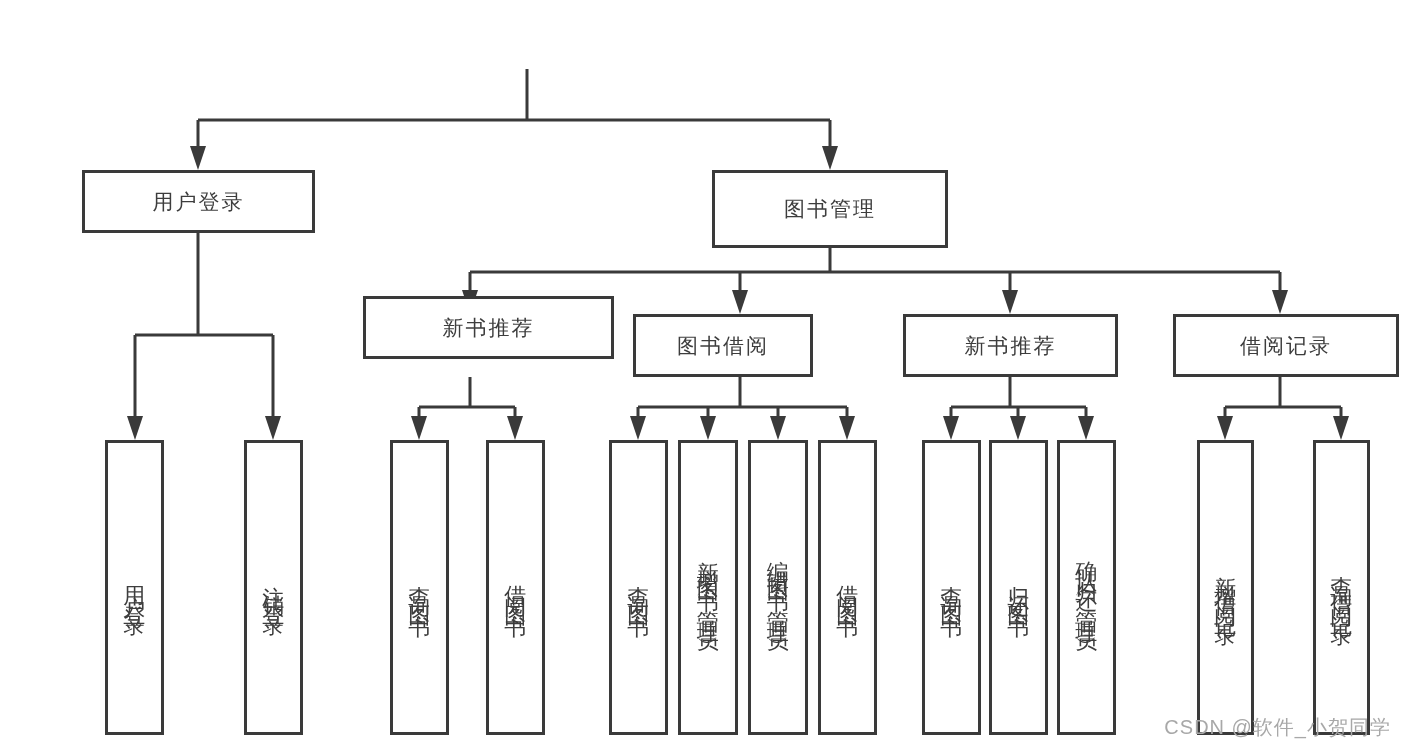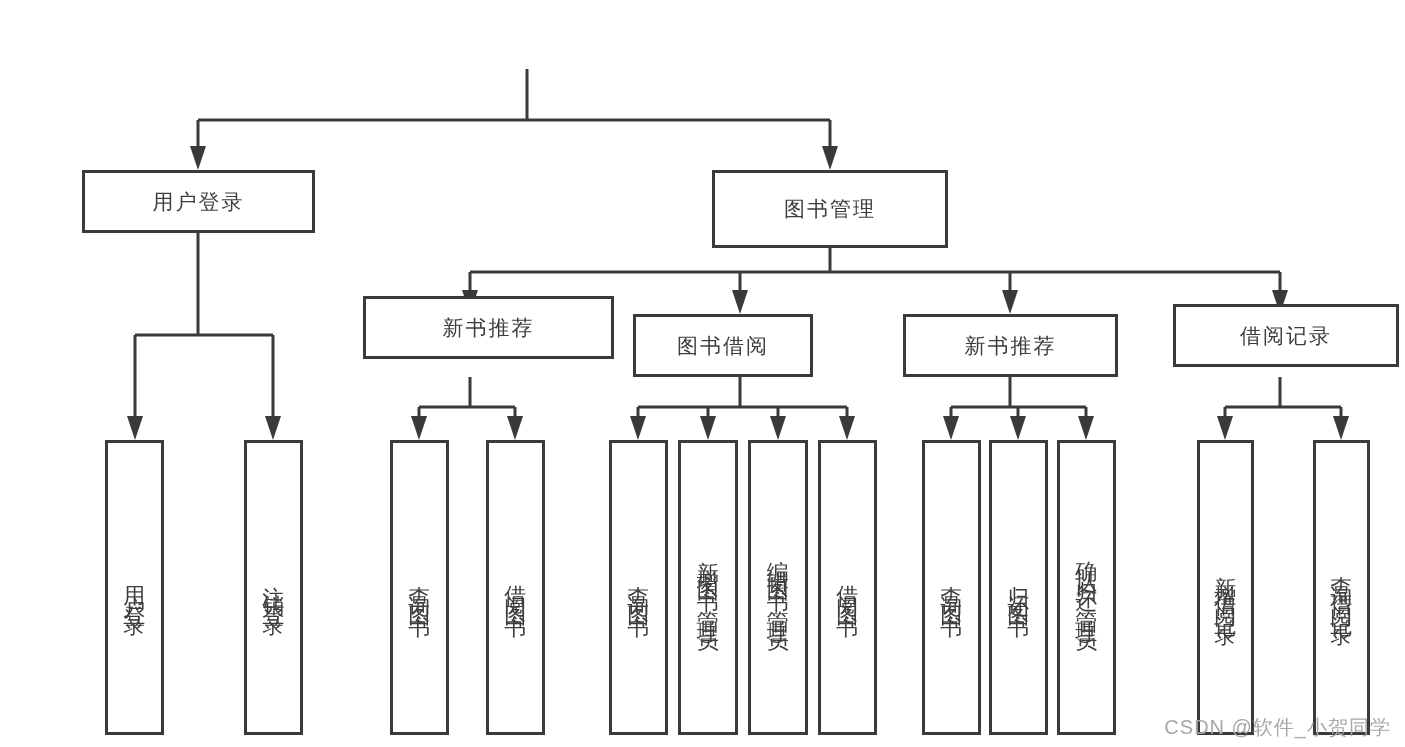--- a/index.html
+++ b/index.html
@@ -102,21 +102,21 @@
 
   <div class="node h" style="left:363px;top:296px;width:251px;height:63px">
     <span>新书推荐</span>
   </div>
   <div class="node h" style="left:633px;top:314px;width:180px;height:63px">
     <span>图书借阅</span>
   </div>
   <div class="node h" style="left:903px;top:314px;width:215px;height:63px">
     <span>新书推荐</span>
   </div>
-  <div class="node h" style="left:1173px;top:304px;width:226px;height:63px">
+  <div class="node h" style="left:1173px;top:314px;width:226px;height:63px">
     <span>借阅记录</span>
   </div>
 
   <div class="node v" style="left:105px;top:440px;width:59px;height:295px">
     <span>用户登录</span>
   </div>
   <div class="node v" style="left:244px;top:440px;width:59px;height:295px">
     <span>注销登录</span>
   </div>
 

